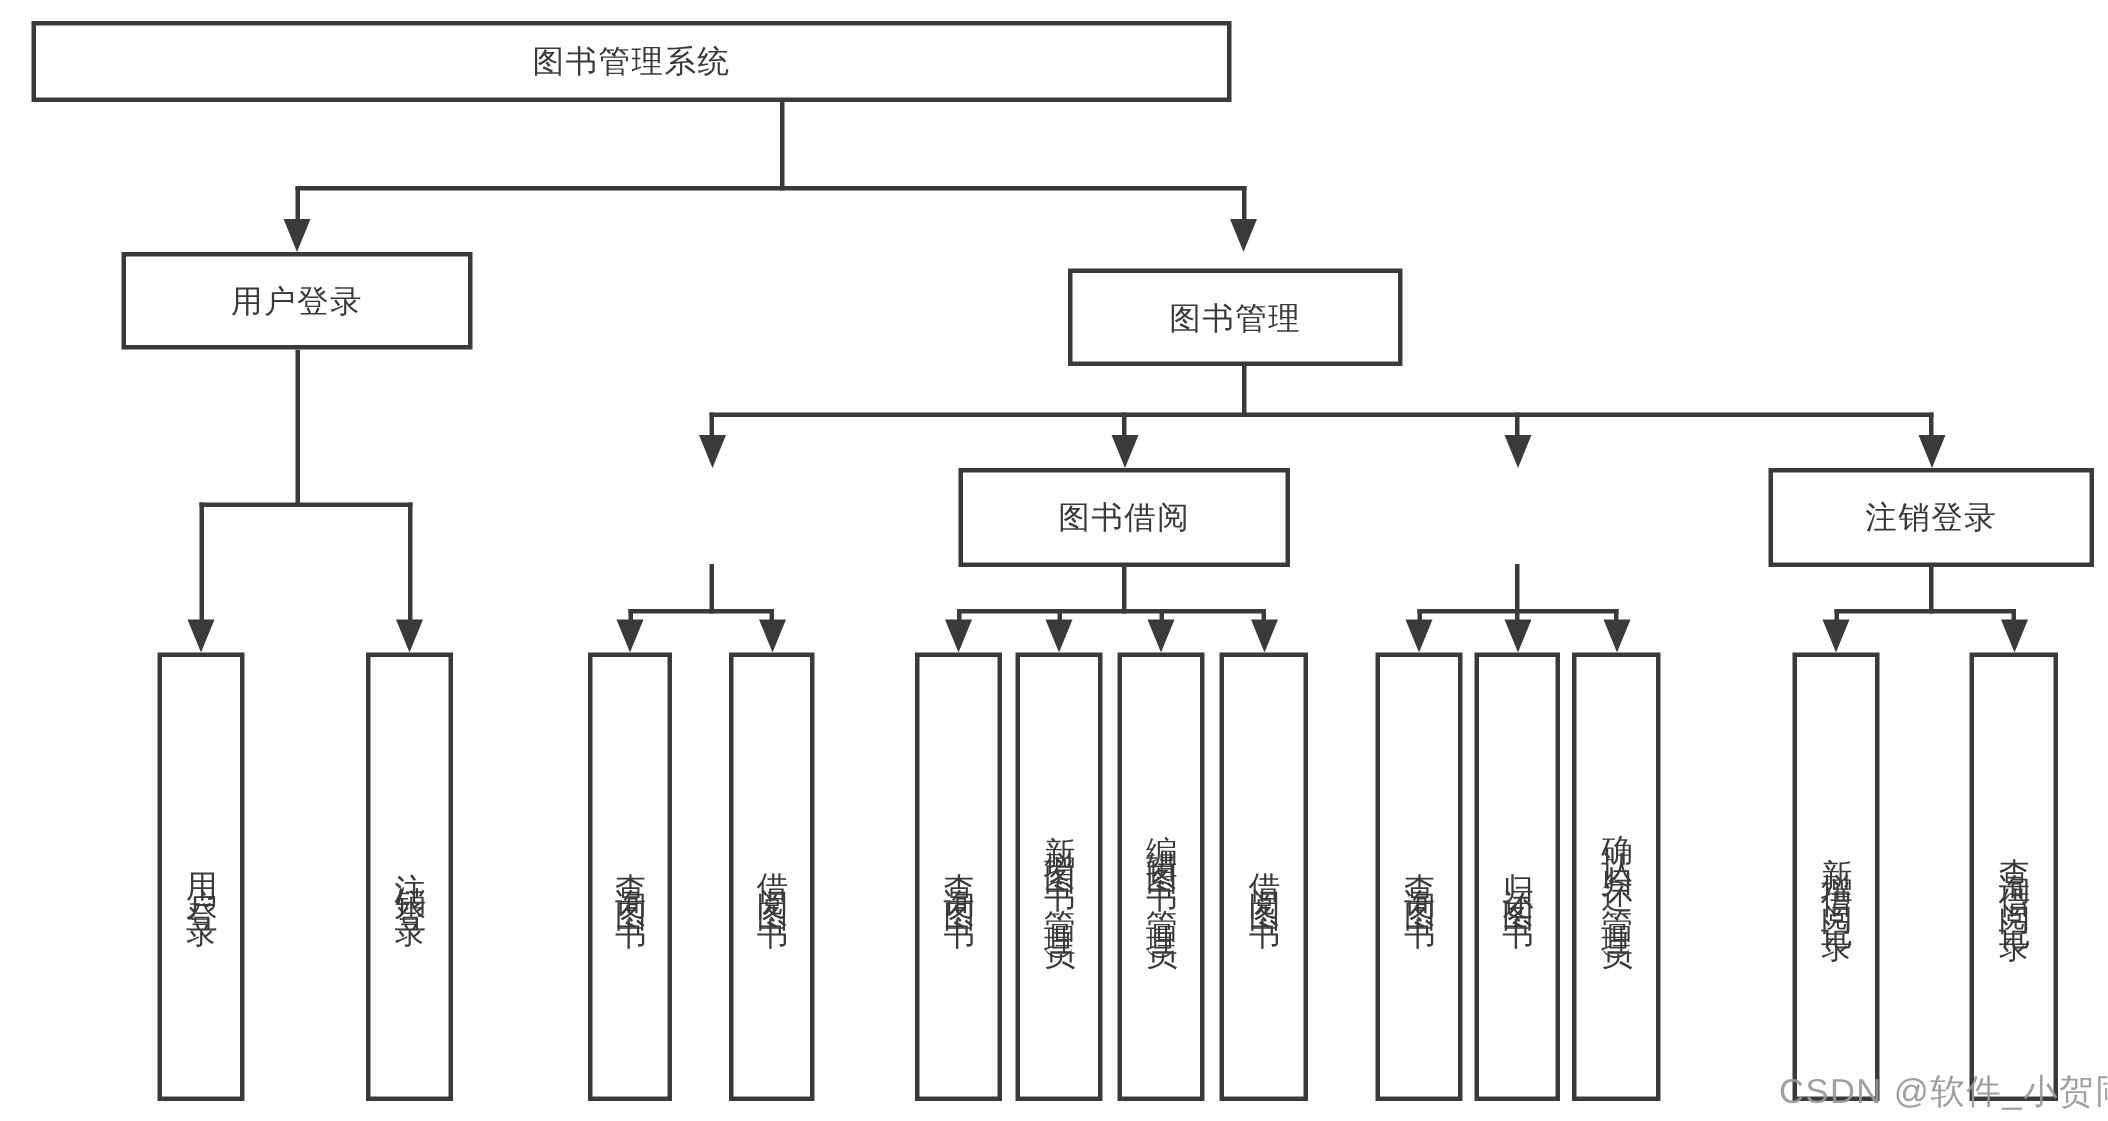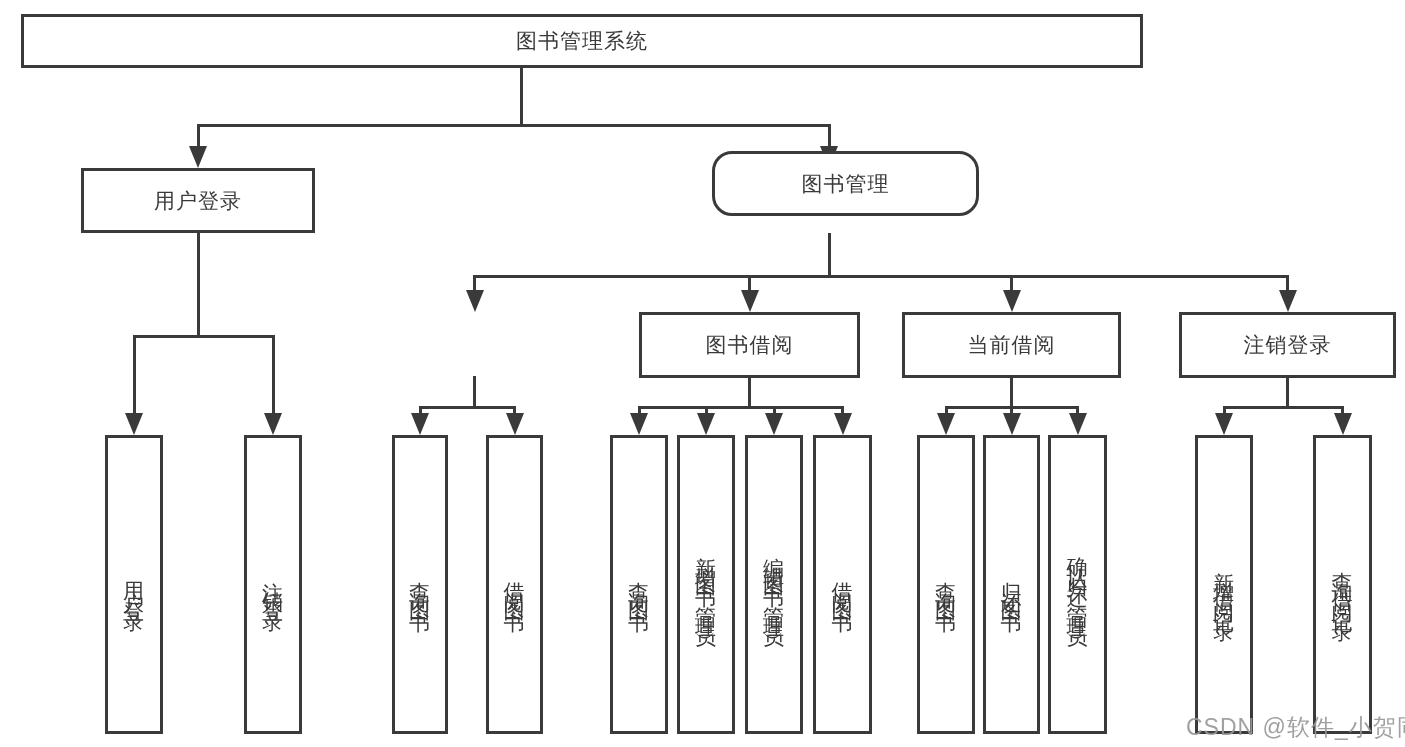--- a/index.html
+++ b/index.html
@@ -17,35 +17,35 @@
          border-left:9px solid transparent;border-right:9px solid transparent;
          border-top:22px solid #3a3a3a;}
   .watermark{position:absolute;left:1186px;top:712px;z-index:5;
              font-size:23px;letter-spacing:1px;color:rgba(152,152,152,0.92);white-space:nowrap;}
 </style>
 </head>
 <body>
 
 <div id="stage">
 
-  <div class="node" style="left:21px;top:14px;width:1122px;height:54px;">
+  <div class="node" style="left:21px;top:14px;width:800px;height:54px;">
       <span>图书管理系统</span>
     </div>
 
   <div class="vline" style="left:520px;top:67px;height:60px;"></div>
   <div class="hline" style="left:197px;top:124px;width:634px;"></div>
   <div class="vline" style="left:197px;top:124px;height:26px;"></div>
   <div class="arrow" style="left:189px;top:146px;"></div>
   <div class="vline" style="left:828px;top:124px;height:26px;"></div>
   <div class="arrow" style="left:820px;top:146px;"></div>
 
   <div class="node" style="left:81px;top:168px;width:234px;height:65px;">
       <span>用户登录</span>
     </div>
-  <div class="node" style="left:712px;top:151px;width:267px;height:65px;border-radius:20px;">
+  <div class="node" style="left:712px;top:179px;width:223px;height:65px;">
       <span>图书管理</span>
     </div>
 
   <div class="vline" style="left:197px;top:233px;height:105px;"></div>
   <div class="hline" style="left:133px;top:335px;width:142px;"></div>
   <div class="vline" style="left:133px;top:335px;height:80px;"></div>
   <div class="arrow" style="left:125px;top:413px;"></div>
   <div class="vline" style="left:272px;top:335px;height:80px;"></div>
   <div class="arrow" style="left:264px;top:413px;"></div>
 
@@ -55,23 +55,20 @@
   <div class="arrow" style="left:466px;top:290px;"></div>
   <div class="vline" style="left:748px;top:275px;height:18px;"></div>
   <div class="arrow" style="left:741px;top:290px;"></div>
   <div class="vline" style="left:1010px;top:275px;height:18px;"></div>
   <div class="arrow" style="left:1003px;top:290px;"></div>
   <div class="vline" style="left:1286px;top:275px;height:18px;"></div>
   <div class="arrow" style="left:1279px;top:290px;"></div>
 
   <div class="node" style="left:639px;top:312px;width:221px;height:66px;font-family:Liberation Serif, serif;">
       <span>图书借阅</span>
-    </div>
-  <div class="node" style="left:902px;top:312px;width:219px;height:66px;">
-      <span>当前借阅</span>
     </div>
   <div class="node" style="left:1179px;top:312px;width:217px;height:66px;">
       <span>注销登录</span>
     </div>
 
   <div class="vline" style="left:473px;top:376px;height:33px;"></div>
   <div class="hline" style="left:419px;top:406px;width:97px;"></div>
   <div class="vline" style="left:419px;top:406px;height:10px;"></div>
   <div class="arrow" style="left:411px;top:413px;"></div>
   <div class="vline" style="left:513px;top:406px;height:10px;"></div>

